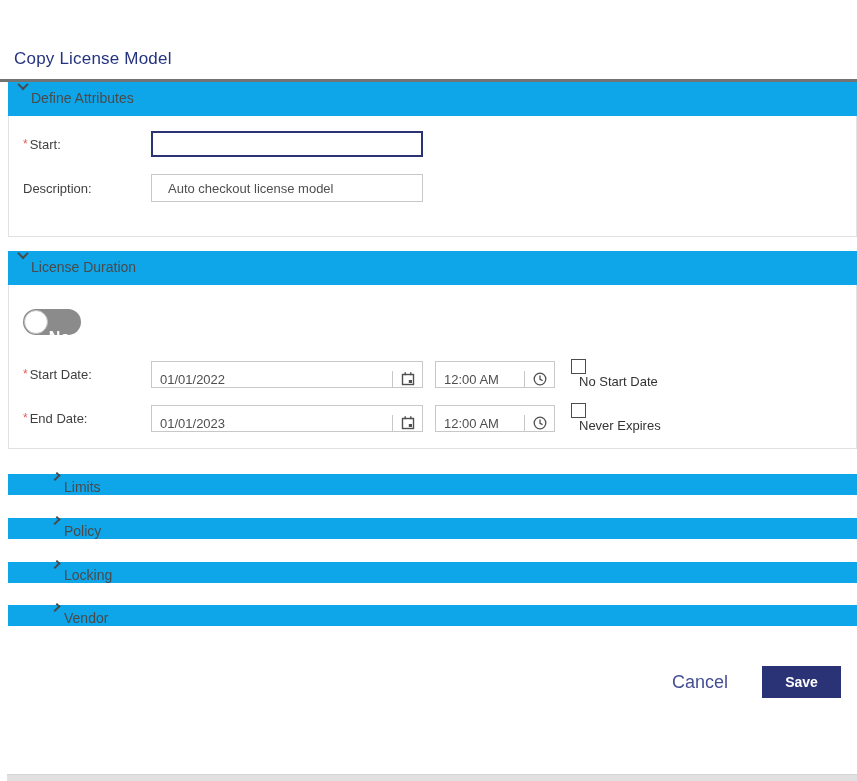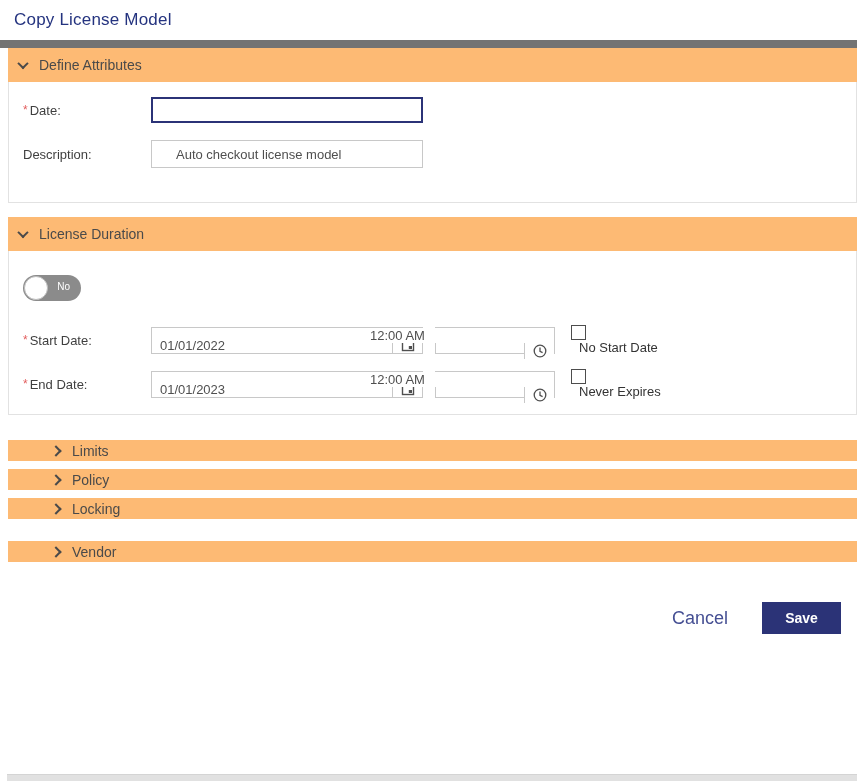--- a/index.html
+++ b/index.html
@@ -1,20 +1,20 @@
 <!DOCTYPE html>
 <html><head>
 <meta charset="utf-8">
 <style>
   * { box-sizing: border-box; margin: 0; padding: 0; }
   body { font-family: "Liberation Sans", sans-serif; background: #fff; }
   .page { width: 857px; height: 781px; position: relative; background: #fff; overflow: hidden; }
 
   
-  .title-bar { padding: 10px 14px 10px 14px; border-bottom: 8px solid #737373; }
+  .title-bar { padding: 10px 14px 10px 14px; border-bottom: 3px solid #737373; margin-top: 39px; }
   .page-title { font-size: 17px; color: #24337f; font-weight: 400; letter-spacing: .2px; }
 
   
   .toolbar { margin: 19px 14px 11px 14px; height: 22px; display: flex; align-items: center; justify-content: space-between; }
   .expand-all { display: flex; align-items: center; cursor: pointer; }
   .chev { width: 8px; height: 8px; border-right: 2px solid #4a4a4a; border-bottom: 2px solid #4a4a4a; display: inline-block; }
   .chev.right { transform: rotate(-45deg); }
   .chev.down { transform: rotate(45deg) translate(-1px,-1px); }
   .chev.cyan { border-color: #29aed3; }
   .expand-all-label { font-size: 13px; color: #29aed3; margin-left: 9px; }
@@ -22,52 +22,52 @@
   .vicon { width: 21px; height: 21px; border: 2px solid; padding: 2px; display: flex; flex-direction: column; justify-content: space-between; cursor: pointer; background: #fff; }
   .vicon.list { border-color: #00aed6; }
   .vicon.list .bar { height: 3px; background: #00aed6; }
   .vicon.cols { border-color: #dadada; }
   .vicon.cols .top { display: flex; gap: 2px; height: 9px; }
   .vicon.cols .col { flex: 1; background: #dadada; }
   .vicon.cols .foot { height: 3px; background: #dadada; }
 
   
   .sections { margin-left: 8px; }
-  .sec-header { height: 34px; background: #fdba74; display: flex; align-items: center; padding-left: 11px; cursor: pointer; }
+  .sec-header { height: 34px; background: #0ea5e9; display: flex; align-items: flex-start; padding-left: 11px; cursor: pointer; flex-direction: column; }
   .sec-header.tall { height: 21px; padding-left: 44px; }
   .sec-label { font-size: 14px; color: #4a4a4a; margin-left: 12px; }
   .sec-body { border: 1px solid #e2e2e2; border-top: none; background: #fff; }
   .sec-gap-18 { margin-top: 14px; }
   .sec-gap-25 { margin-top: 25px; }
-  .sec-gap-23 { margin-top: 8px; }
+  .sec-gap-23 { margin-top: 23px; }
   .sec-gap-22 { margin-top: 22px; }
 
   
   .form-row { display: flex; align-items: center; margin-left: 14px; }
   .label-col { width: 128px; font-size: 13px; color: #3f3f3f; line-height: 17px; }
   .req { color: #e25d5d; margin-right: 2px; font-size: 12px; vertical-align: top; }
 
-  input.text-input { height: 26px; width: 272px; border: 1px solid #c8c8c8; font-family: "Liberation Sans", sans-serif; font-size: 13px; color: #4f4f4f; padding: 0 24px; outline: none; background: #fff; }
+  input.text-input { height: 26px; width: 272px; border: 1px solid #c8c8c8; font-family: "Liberation Sans", sans-serif; font-size: 13px; color: #4f4f4f; padding: 0 16px; outline: none; background: #fff; }
   input.focused { border: 2px solid #2b3377; }
   input.desc { height: 28px; }
 
   .composite { display: flex; align-items: flex-end; border: 1px solid #c8c8c8; height: 27px; background: #fff; }
   .composite input { border: none; outline: none; font-family: "Liberation Sans", sans-serif; font-size: 13px; color: #4f4f4f; padding: 0 8px; flex: 1; min-width: 0; }
   .icon-btn { width: 30px; border-left: 1px solid #c8c8c8; display: flex; align-items: center; justify-content: center; background: #fff; cursor: pointer; }
   .date-box { width: 272px; }
-  .time-box { width: 120px; margin-left: 12px; flex-direction: column; }
+  .time-box { width: 120px; margin-left: 12px; }
 
   .chk-wrap { display: flex; align-items: flex-start; margin-left: 16px; cursor: pointer; flex-direction: column; }
   .chk { width: 15px; height: 15px; border: 1px solid #4d4d4d; background: #fff; }
   .chk-label { font-size: 13px; color: #333; margin-left: 8px; }
 
   
   .toggle { width: 58px; height: 26px; background: #8b8b8b; border-radius: 13px; position: relative; cursor: pointer; }
   .toggle .knob { width: 24px; height: 24px; border-radius: 50%; background: #fff; border: 1px solid #bdbdbd; position: absolute; left: 1px; top: 1px; }
-  .toggle .tg-label { position: absolute; right: 11px; top: 6px; color: #fff; font-size: 10px; font-weight: normal; }
+  .toggle .tg-label { position: absolute; right: 11px; top: 20px; color: #fff; font-size: 16px; font-weight: bold; }
 
   
   .footer { display: flex; justify-content: flex-end; align-items: center; margin-top: 40px; padding-right: 16px; gap: 34px; }
   .cancel-link { font-size: 18px; color: #454f93; cursor: pointer; }
   .save-btn { width: 79px; height: 32px; background: #2b3377; color: #fff; font-size: 14px; font-weight: bold; border: none; font-family: "Liberation Sans", sans-serif; cursor: pointer; }
   .bottom-bar { position: absolute; left: 7px; right: 0; bottom: 0; height: 7px; background: #e1e1e1; border-top: 1px solid #d4d4d4; }
 
   svg { display: block; }
 </style>
 </head>
@@ -81,21 +81,21 @@
 
 
   <div class="sections">
 
     <div class="sec-header">
       <span class="chev down"></span>
       <span class="sec-label">Define Attributes</span>
     </div>
     <div class="sec-body" style="height:121px; padding-top:15px;">
       <div class="form-row">
-        <div class="label-col"><span class="req">*</span><span>Date:</span></div>
+        <div class="label-col"><span class="req">*</span><span>Start:</span></div>
         <input class="text-input focused" type="text" value="" style="">
       </div>
       <div class="form-row" style="margin-top:17px;">
         <div class="label-col">Description:</div>
         <input class="text-input desc" type="text" value="Auto checkout license model" style="">
       </div>
     </div>
 
     <div class="sec-header sec-gap-18">
       <span class="chev down"></span>

